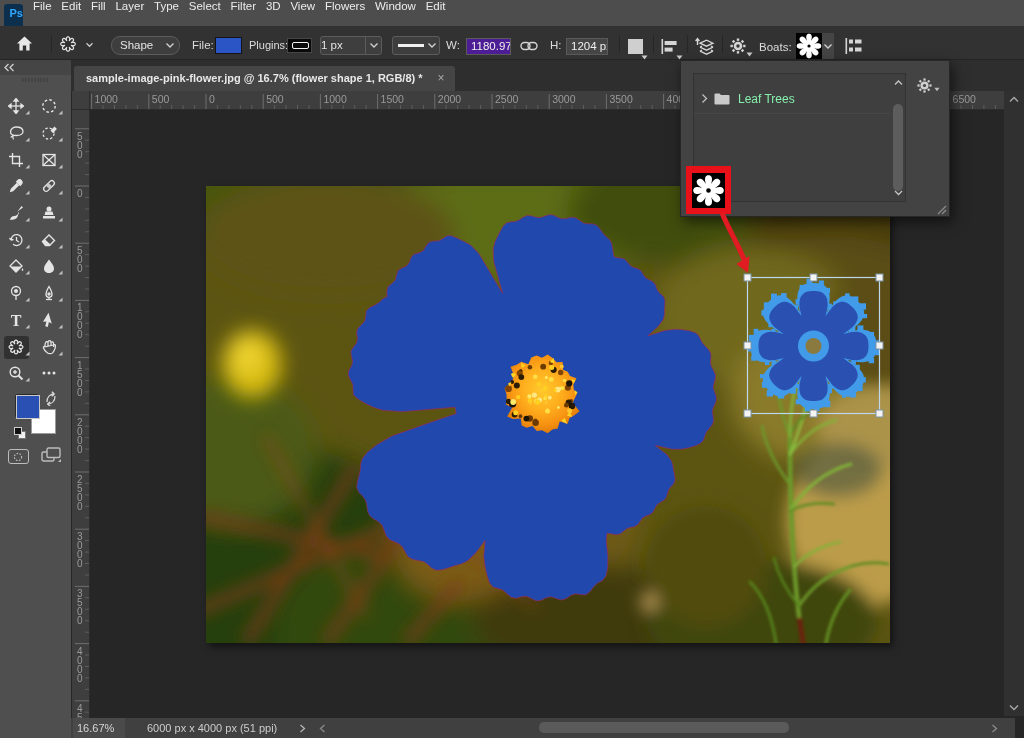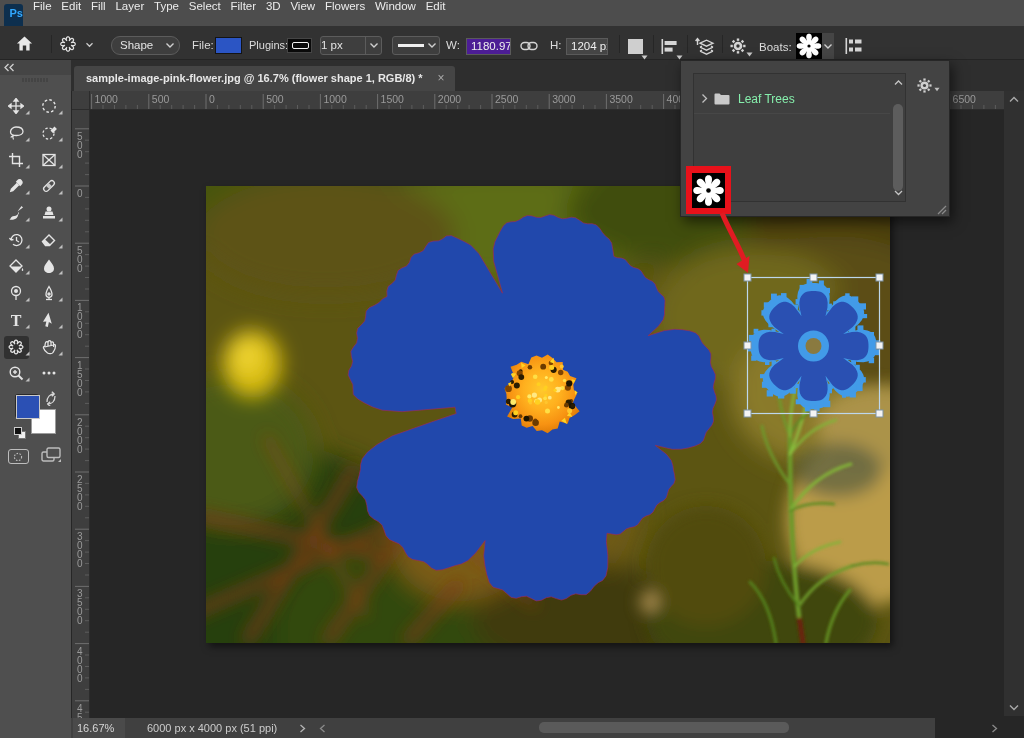--- a/index.html
+++ b/index.html
@@ -906,21 +906,21 @@
 
 <div class="abs" style="left:1004px;top:91px;width:20px;height:625px;background:#303030">
   <svg style="position:absolute;left:5px;top:5px" width="10" height="7" viewBox="0 0 10 7">
       <path d="M1 5.5 L5 1.5 L9 5.5" stroke="#a8a8a8" stroke-width="1.4" fill="none"></path>
     </svg>
   <svg style="position:absolute;left:5px;top:613px" width="10" height="7" viewBox="0 0 10 7">
       <path d="M1 1.5 L5 5.5 L9 1.5" stroke="#a8a8a8" stroke-width="1.4" fill="none"></path>
     </svg>
 </div>
 
-<div class="abs" style="left:71px;top:718px;width:864px;height:20px;background:#404040;color:#d6d6d6;font-size:11px">
+<div class="abs" style="left:71px;top:718px;width:944px;height:20px;background:#404040;color:#d6d6d6;font-size:11px">
   <div class="abs" style="left:2px;top:0;width:52px;height:20px;background:#4a4a4a;line-height:20px;padding-left:4px;box-sizing:border-box">16.67%</div>
   <div class="abs" style="left:76px;top:0;line-height:20px;color:#cccccc">6000 px x 4000 px (51 ppi)</div>
   <svg class="abs" style="left:228px;top:6px" width="7" height="9" viewBox="0 0 7 9">
       <path d="M1.5 1 L5.5 4.5 L1.5 8" stroke="#b5b5b5" stroke-width="1.3" fill="none"></path>
     </svg>
   <svg class="abs" style="left:248px;top:6px" width="7" height="9" viewBox="0 0 7 9">
       <path d="M5.5 1 L1.5 4.5 L5.5 8" stroke="#8a8a8a" stroke-width="1.3" fill="none"></path>
     </svg>
   <div class="abs" style="left:468px;top:4px;width:250px;height:11px;background:#5a5a5a;border-radius:5px"></div>
   <svg class="abs" style="left:920px;top:6px" width="7" height="9" viewBox="0 0 7 9">

